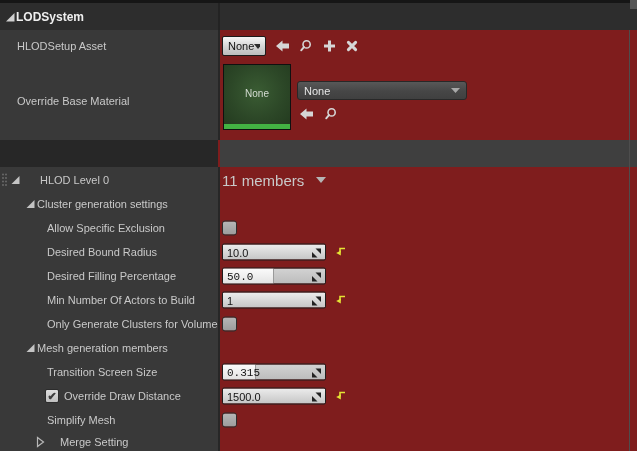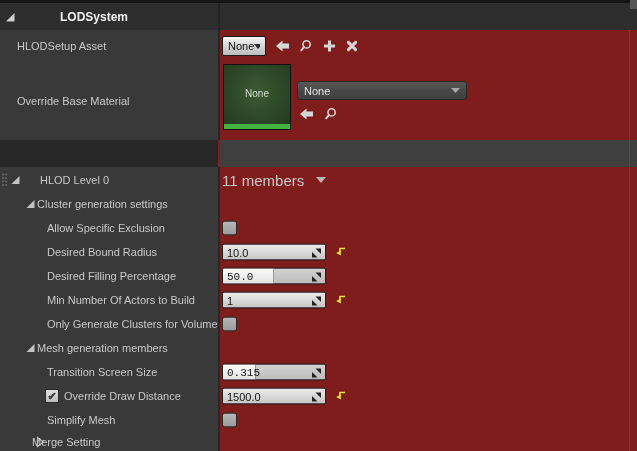--- a/index.html
+++ b/index.html
@@ -13,21 +13,21 @@
   .lc { position:relative; background:#393939; overflow:hidden; }
   .splitter { background:#272727; }
   .rc { position:relative; background:#7f1d1d; overflow:hidden; }
   .hdr .lc, .hdr .rc { background:#2d2d2d; }
   .hdr .splitter { background:#232323; }
 
   .label {
     position:absolute; top:50%; transform:translateY(-50%);
     font-size:11px; color:#c9c9c9; white-space:nowrap;
   }
-  .hdr-title { font-size:12px; font-weight:bold; color:#efefef; left:16px;margin-left:44px; }
+  .hdr-title { font-size:12px; font-weight:bold; color:#efefef; left:16px; }
   .l0{left:17px} .l1{left:40px} .l2{left:37px} .l3{left:47px} .l4{left:64px}
 
   .tri { position:absolute; top:50%; transform:translateY(-50%); display:block; }
   .t0{left:4px} .t0b{left:5px} .t1{left:10px} .t2{left:25px} .t3{left:36px}
   .handle { position:absolute; left:1px; top:50%; transform:translateY(-50%); }
 
   .vtext { position:absolute; top:50%; transform:translateY(-50%); font-size:15px; color:#c9c9c9; white-space:nowrap; }
 
   .icon-btn { position:absolute; top:50%; transform:translateY(-50%); display:flex; align-items:center; justify-content:center; cursor:pointer; }
 
@@ -377,21 +377,21 @@
     <div class="rc">
         <div class="checkbox"></div>
       </div>
   </div>
 
   <div class="row" style="height:19px">
     <div class="lc">
       <svg class="tri t3" width="9" height="12">
           <polygon points="1.5,1.5 7.5,6 1.5,10.5" fill="none" stroke="#b8b8b8" stroke-width="1.2"></polygon>
         </svg>
-      <span class="label l3" style="left:32px">Merge Setting</span>
+      <span class="label l3" style="left:60px">Merge Setting</span>
     </div>
     <div class="splitter"></div>
     <div class="rc"></div>
   </div>
 
   <div class="edge-line"></div>
   <div class="corner-notch"></div>
 </div>
 
 </body></html>

